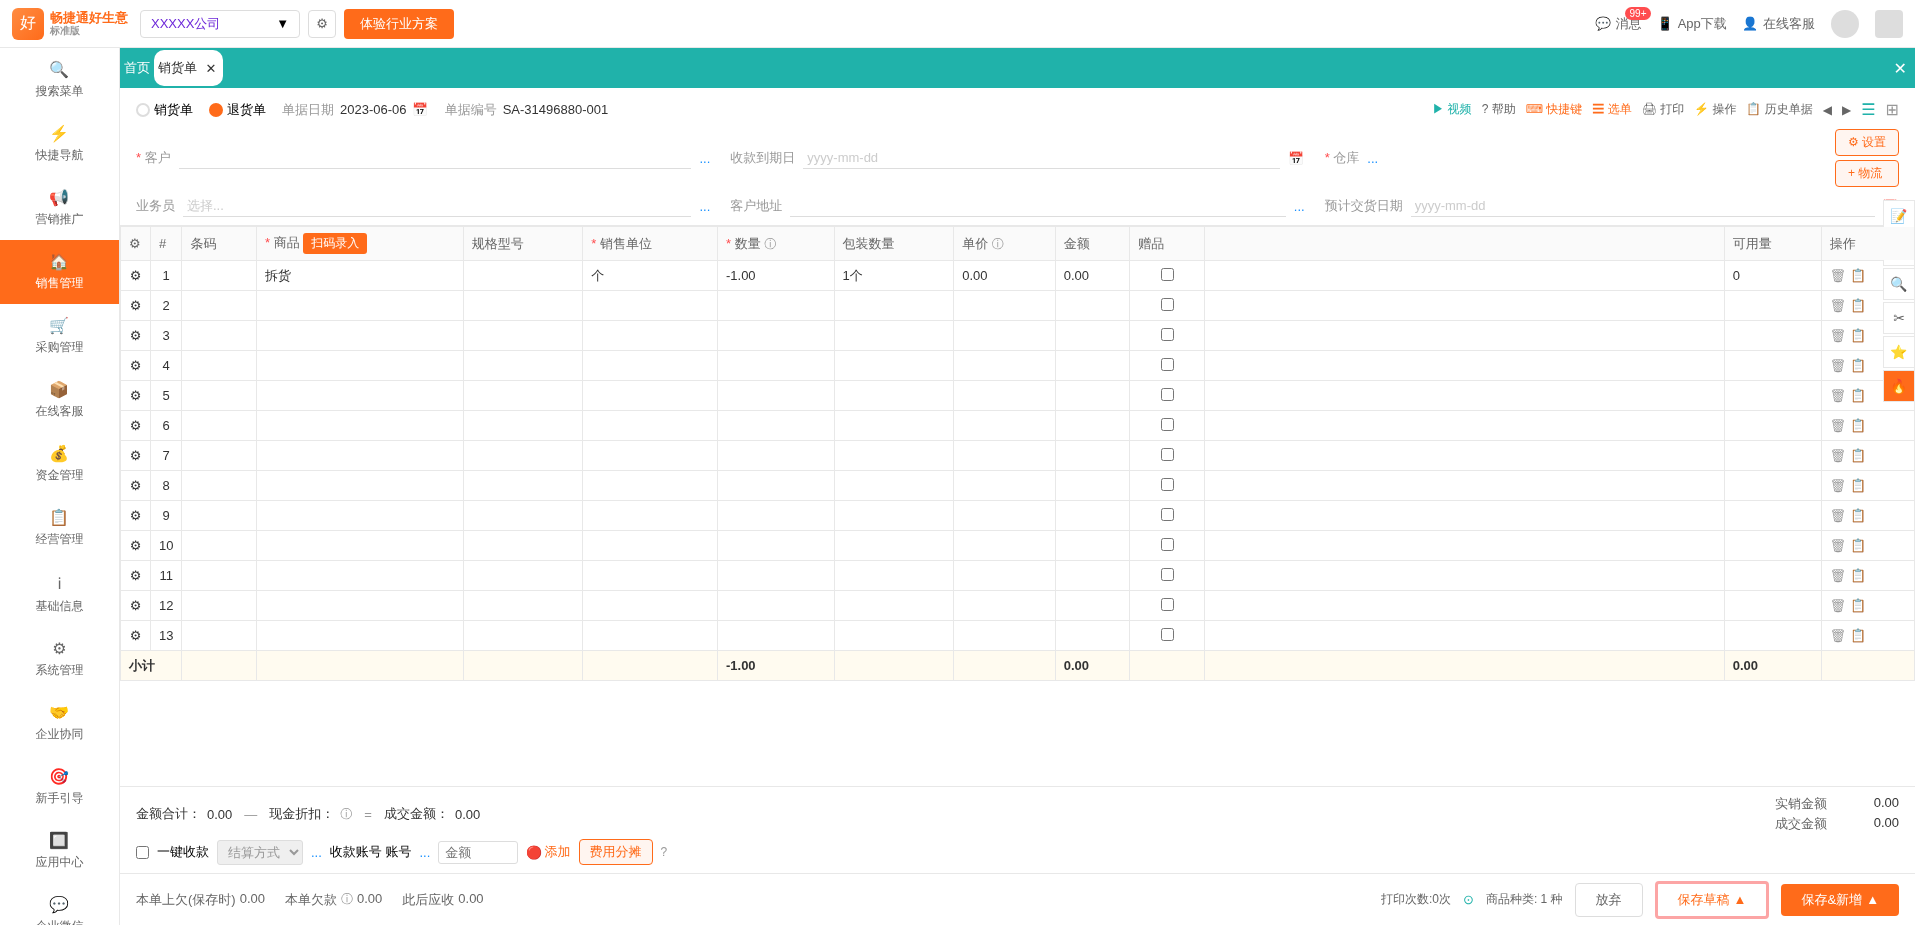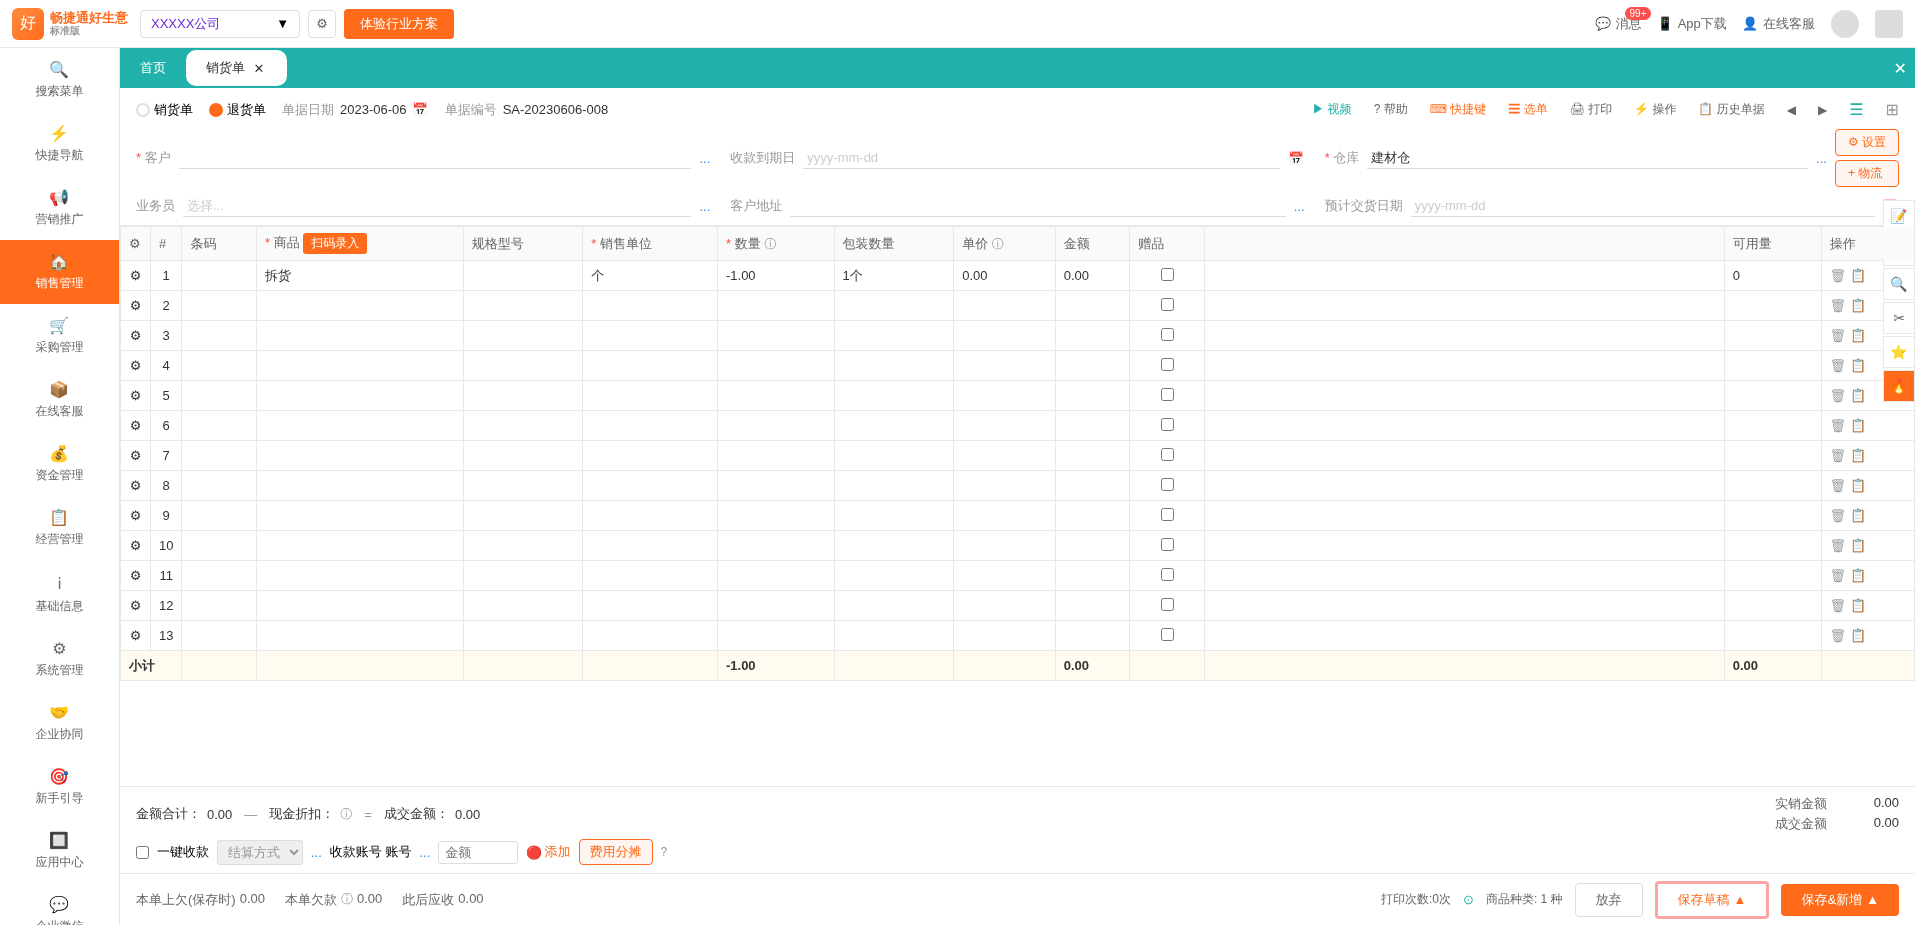--- a/index.html
+++ b/index.html
@@ -27,21 +27,21 @@
     .sidebar-item { display: flex; flex-direction: column; align-items: center; padding: 12px 8px; cursor: pointer; color: #666; gap: 4px; border-bottom: none; }
     .sidebar-item.active { background: #ff6b1a; color: white; }
     .sidebar-item .icon { font-size: 16px; }
     .sidebar-item .label { font-size: 12px; text-align: center; }
 
     
     .content-area { flex: 1; display: flex; flex-direction: column; overflow: hidden; }
 
     
     .tab-bar { height: 40px; background: #20b2aa; display: flex; align-items: center; padding: 0 0; flex-shrink: 0; }
-    .tab-item { height: 36px; display: flex; align-items: center; padding: 0 20px; cursor: pointer; color: white; font-size: 13px; gap: 6px; border-radius: 10px; }
+    .tab-item { height: 36px; display: flex; align-items: center; padding: 0 4px; cursor: pointer; color: white; font-size: 13px; gap: 6px; border-radius: 10px; }
     .tab-item.home { background: #20b2aa; }
     .tab-item.active { background: white; color: #333; }
     .tab-close { width: 16px; height: 16px; display: flex; align-items: center; justify-content: center; border-radius: 50%; cursor: pointer; }
 
     
     .form-area { background: #fff; padding: 12px 16px 8px; border-bottom: 1px solid #e8e8e8; flex-shrink: 0; }
     .radio-group { display: flex; align-items: center; gap: 16px; }
     .radio-item { display: flex; align-items: center; gap: 4px; cursor: pointer; }
     .radio-dot { width: 14px; height: 14px; border-radius: 50%; border: 2px solid #ddd; }
     .radio-dot.checked { border-color: #ff6b1a; background: #ff6b1a; }
@@ -237,23 +237,23 @@
             <span>退货单</span>
           </div>
         </div>
         <div class="date-field">
           <span class="form-label">单据日期</span>
           <span class="date-val">2023-06-06</span>
           <span class="calendar-icon">📅</span>
         </div>
         <div class="date-field">
           <span class="form-label">单据编号</span>
-          <span class="date-val">SA-20230606-008</span>
-        </div>
-        <div style="margin-left:auto; display:flex; align-items:center; gap:22px;">
+          <span class="date-val">SA-31496880-001</span>
+        </div>
+        <div style="margin-left:auto; display:flex; align-items:center; gap:10px;">
           <span class="toolbar-btn teal">▶ 视频</span>
           <span class="toolbar-btn">? 帮助</span>
           <span class="toolbar-btn" style="color:#ff6b1a;">⌨ 快捷键</span>
           <span class="toolbar-btn" style="color:#ff6b1a;">☰ 选单</span>
           <span class="toolbar-btn">🖨 打印</span>
           <span class="toolbar-btn">⚡ 操作</span>
           <span class="toolbar-btn">📋 历史单据</span>
           <span class="toolbar-btn">◀</span>
           <span class="toolbar-btn">▶</span>
           <span style="cursor:pointer; font-size:16px; color:#20b2aa;">☰</span>
@@ -269,21 +269,20 @@
           <span class="form-dots">...</span>
         </div>
         <div class="form-row">
           <span class="form-label">收款到期日</span>
           <input class="form-input" type="text" placeholder="yyyy-mm-dd" style="">
           <span class="calendar-icon">📅</span>
         </div>
         <div style="display:flex; align-items:center; gap:8px; justify-content:space-between;">
           <div class="form-row" style="flex:1;">
             <span class="form-label required">仓库</span>
-            <input class="form-input" type="text" value="建材仓" style="">
             <span class="form-dots">...</span>
           </div>
           <div style="display:flex; flex-direction:column; gap:4px; flex-shrink:0;">
             <button class="action-btn settings">⚙ 设置</button>
             <button class="action-btn logistics">+ 物流</button>
           </div>
         </div>
 
         <div class="form-row">
           <span class="form-label">业务员</span>

